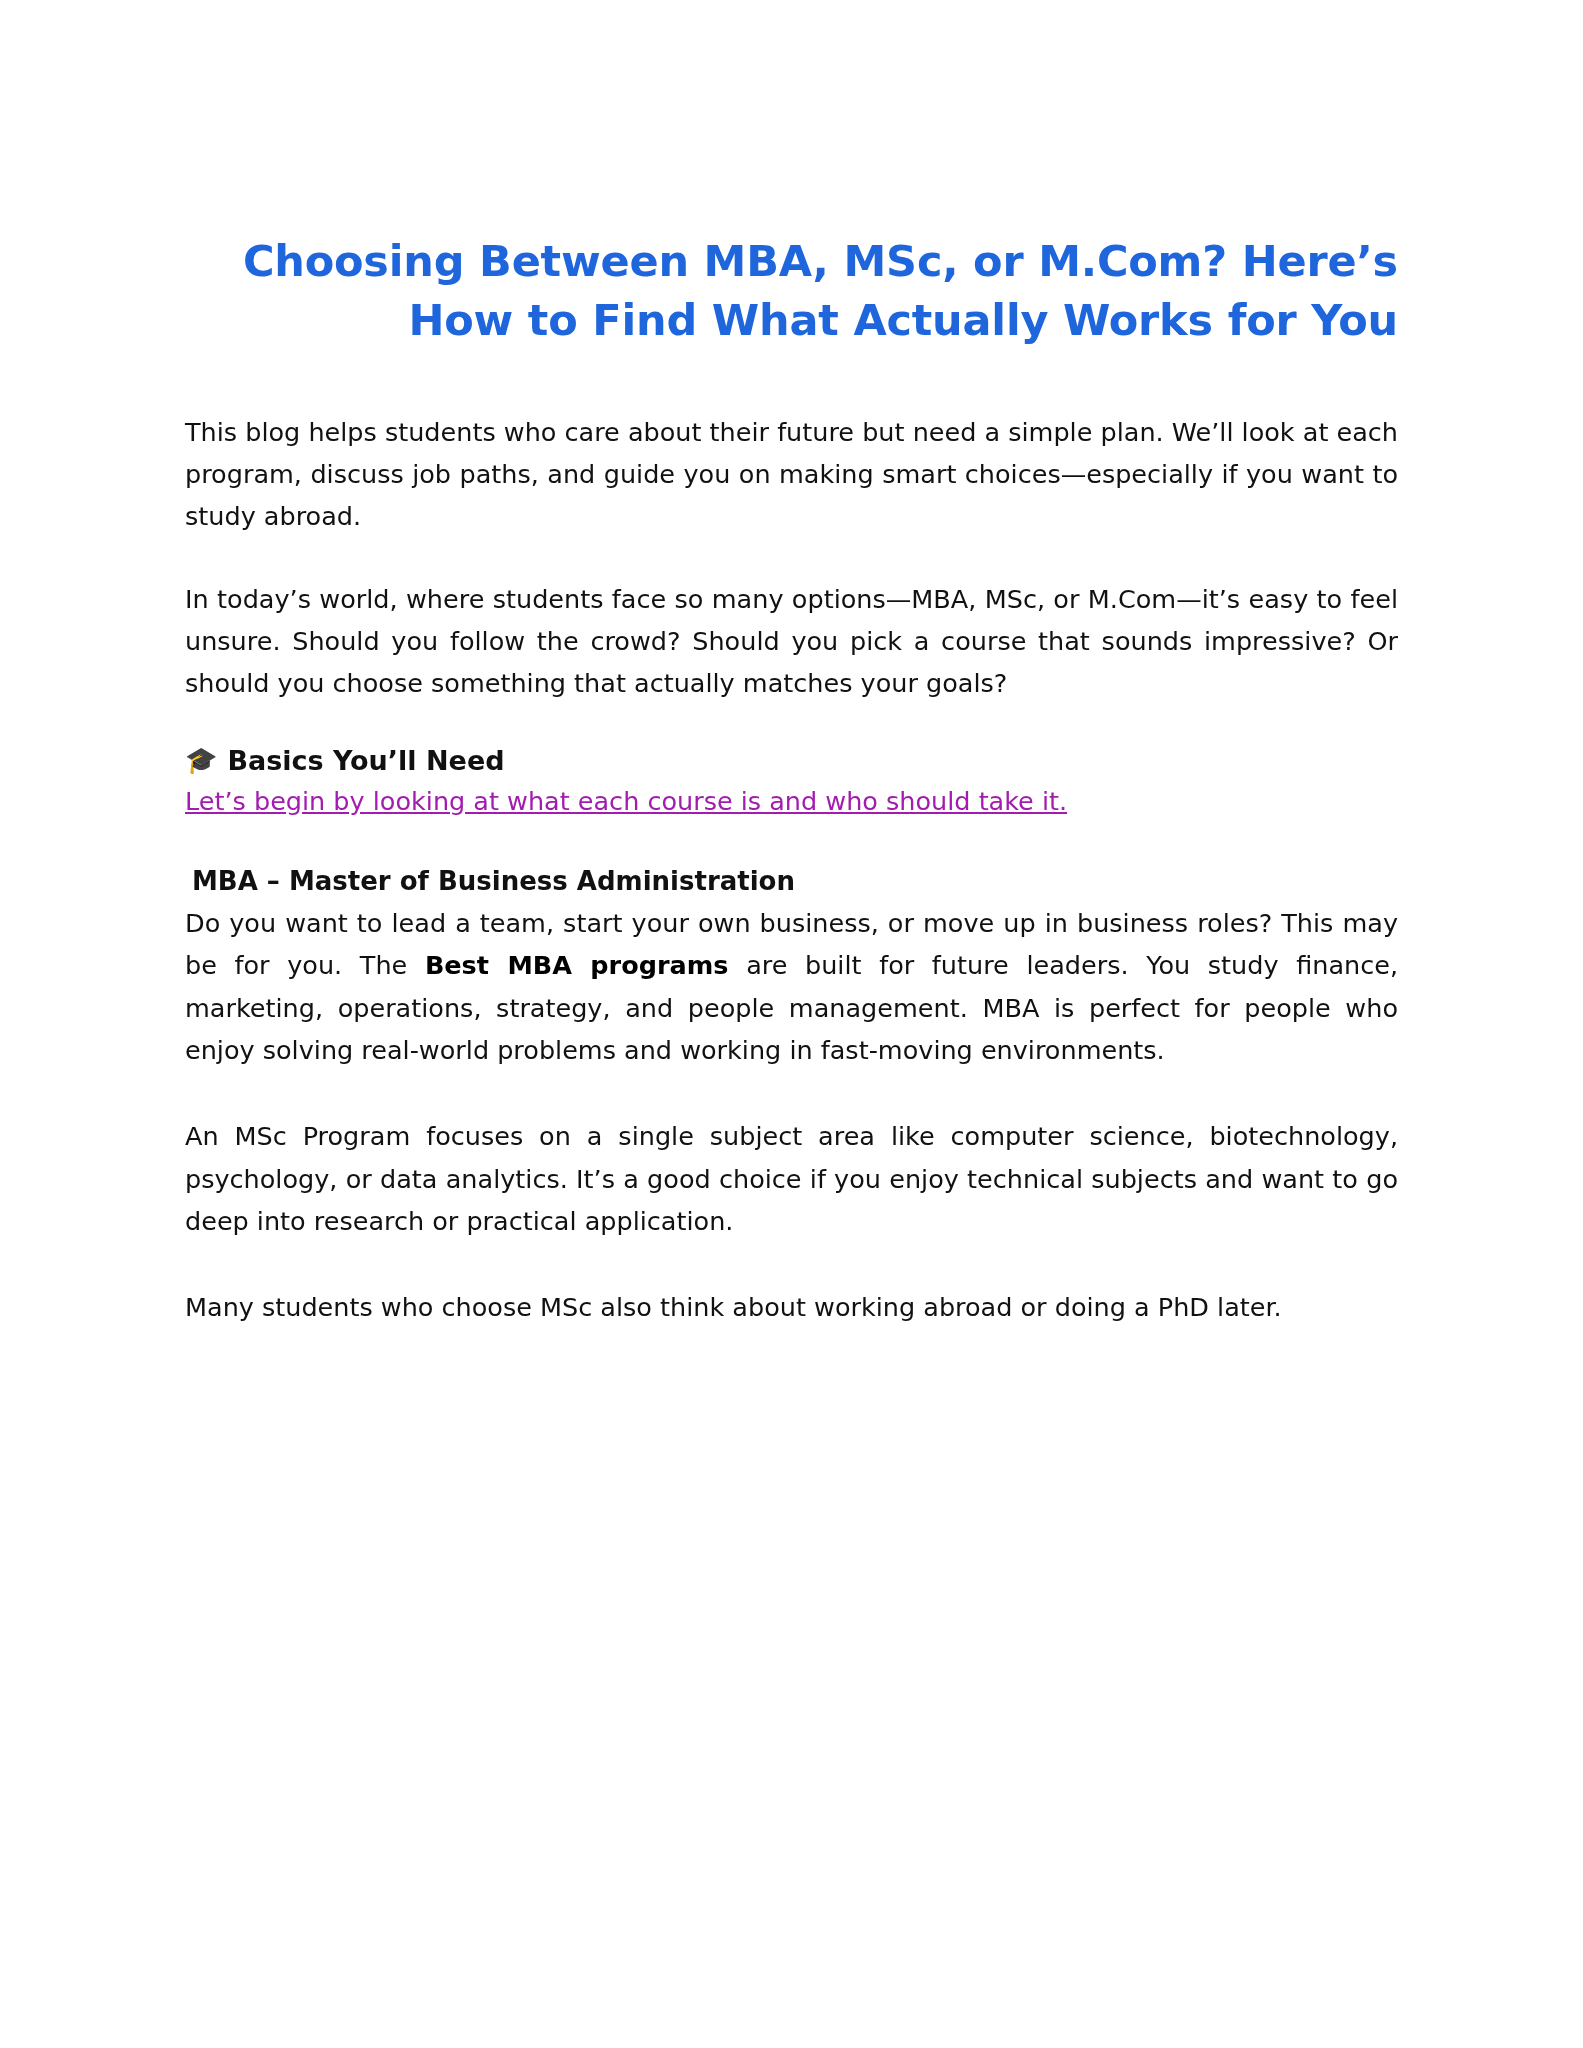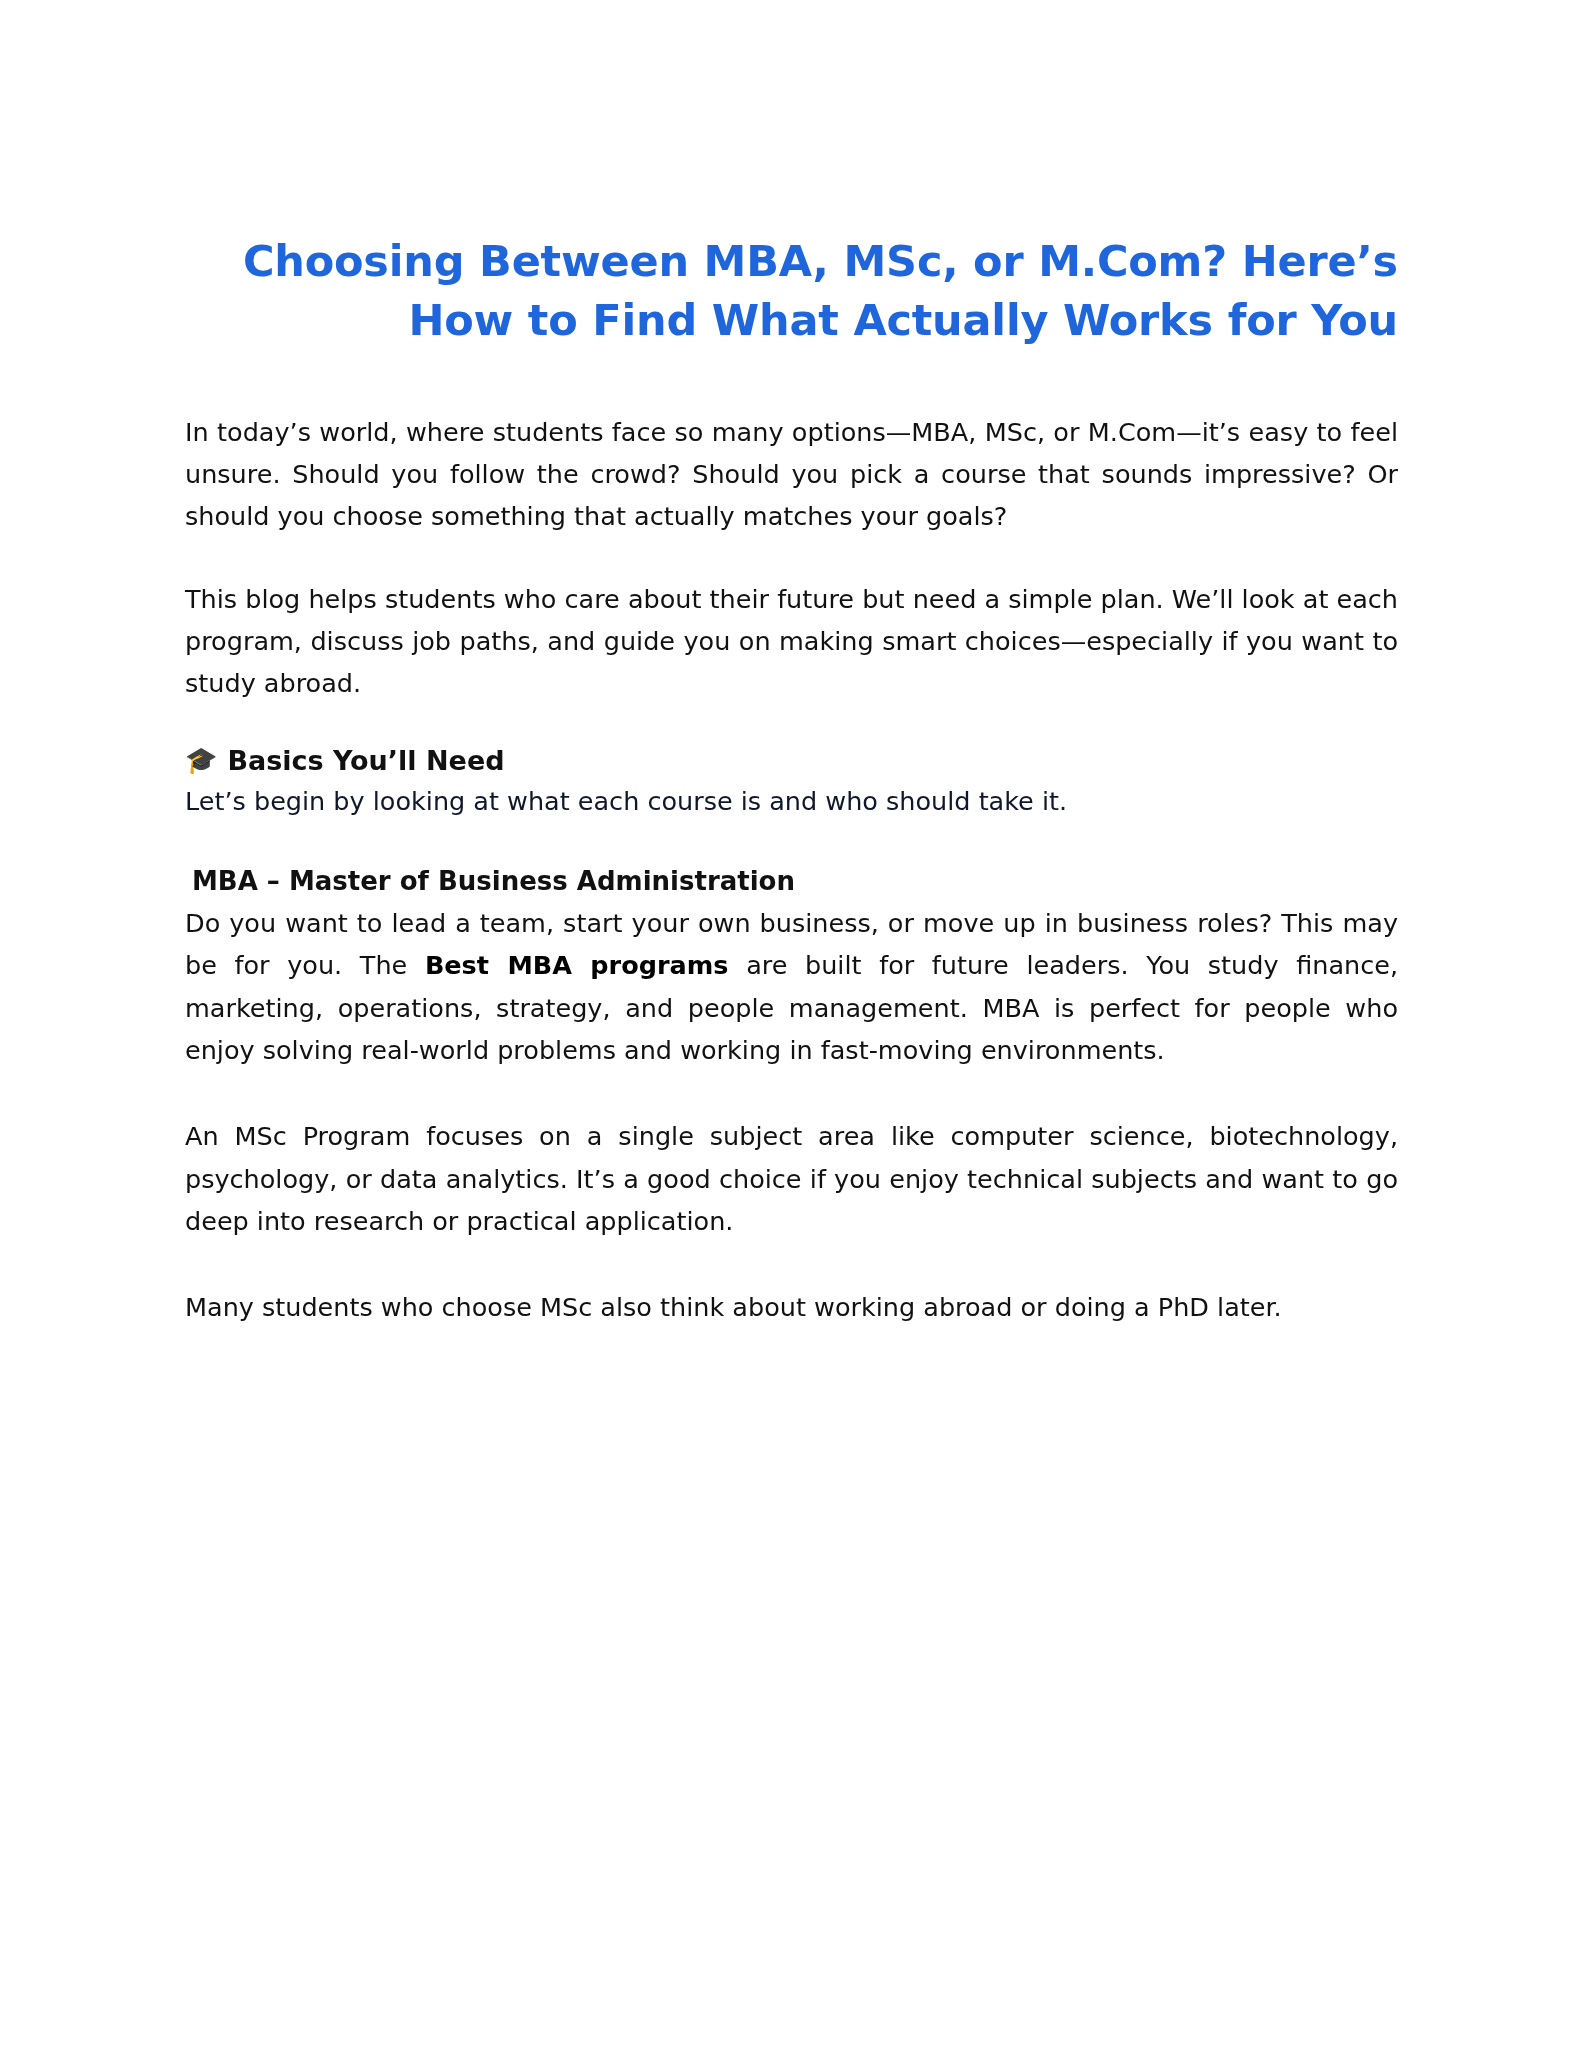--- a/index.html
+++ b/index.html
@@ -52,21 +52,22 @@
   .sub-heading {
     font-size: 26px;
     font-weight: 700;
     margin: 0 0 6px 7px;
     color: #111111;
   }
   .lead-line {
     font-size: 25.5px;
     line-height: 1.66;
     margin: 0 0 44px 0;
-    color: #0f172a;
+    color: #a21caf;
+    text-decoration: underline;
   }
   .body-under-heading {
     font-size: 25.5px;
     line-height: 1.66;
     text-align: justify;
     margin: 0 0 44px 0;
     color: #111111;
   }
   a.inline-link {
     color: #000000;
@@ -74,23 +75,23 @@
     text-decoration: none;
   }
 </style>
 </head>
 <body>
 
 <div class="page">
 
   <h1 class="doc-title">Choosing Between MBA, MSc, or M.Com? Here’s How to Find What Actually Works for You</h1>
 
+  <p class="para">This blog helps students who care about their future but need a simple plan. We’ll look at each program, discuss job paths, and guide you on making smart choices—especially if you want to study abroad.</p>
+
   <p class="para">In today’s world, where students face so many options—MBA, MSc, or M.Com—it’s easy to feel unsure. Should you follow the crowd? Should you pick a course that sounds impressive? Or should you choose something that actually matches your goals?</p>
-
-  <p class="para">This blog helps students who care about their future but need a simple plan. We’ll look at each program, discuss job paths, and guide you on making smart choices—especially if you want to study abroad.</p>
 
   <div class="section-heading">
     <span class="emoji">🎓</span>
     <span>Basics You’ll Need</span>
   </div>
   <p class="lead-line">Let’s begin by looking at what each course is and who should take it.</p>
 
   <h3 class="sub-heading">MBA – Master of Business Administration</h3>
   <p class="body-under-heading"><span>Do you want to lead a team, start your own business, or move up in business roles? This may be for you. The </span><a class="inline-link" href="#">Best MBA programs</a><span> are built for future leaders. You study finance, marketing, operations, strategy, and people management. MBA is perfect for people who enjoy solving real-world problems and working in fast-moving environments.</span></p>
 

